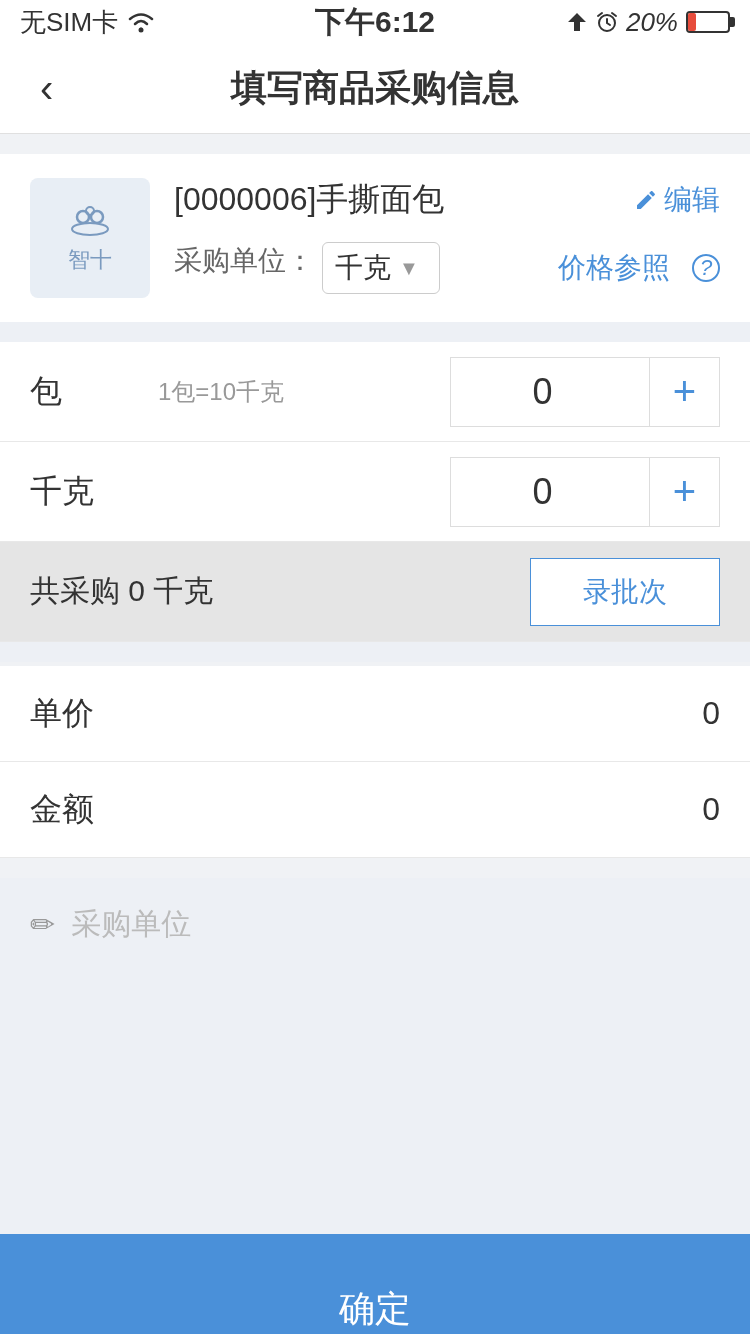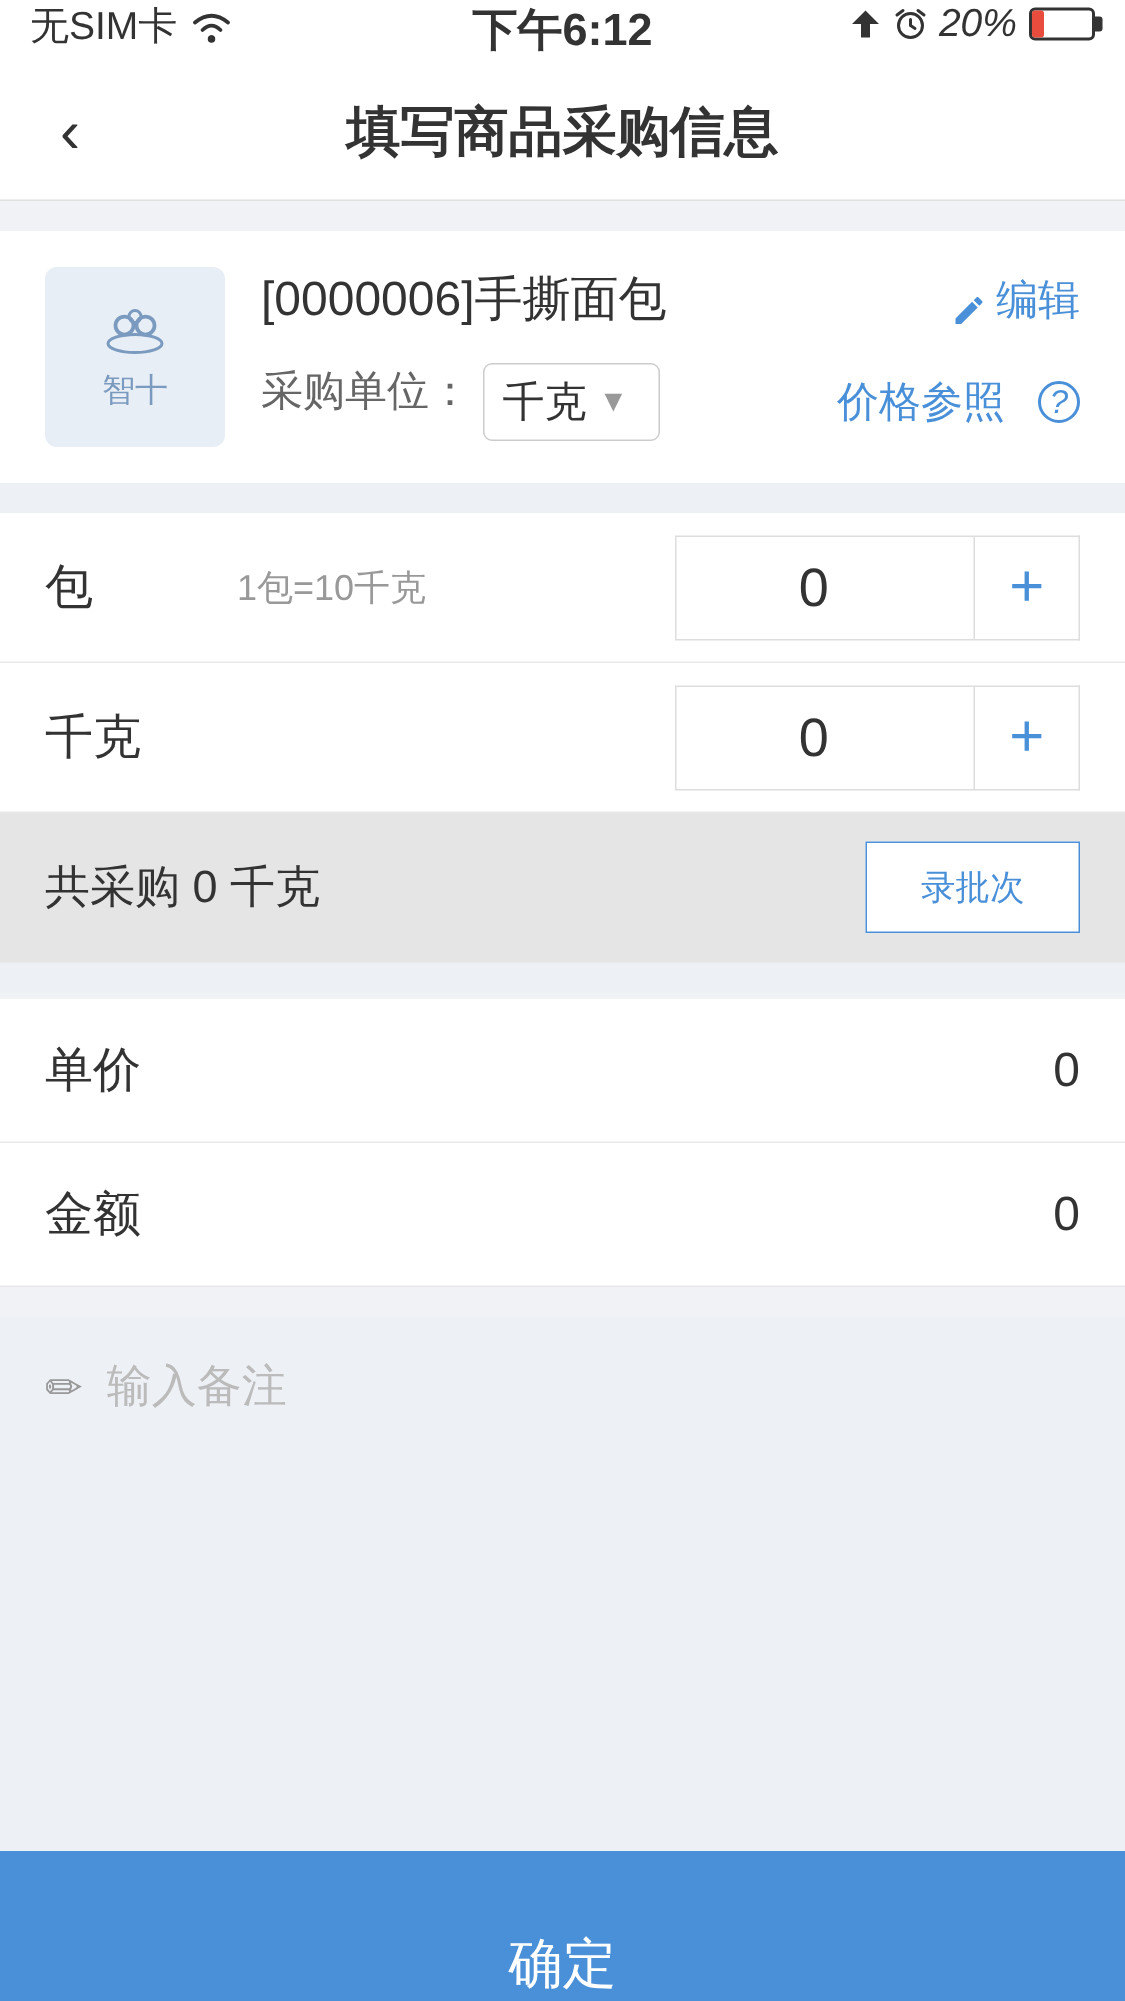--- a/index.html
+++ b/index.html
@@ -11,21 +11,21 @@
       background: #f0f2f5;
       font-size: 32px;
       color: #333;
     }
 
     
     .status-bar {
       height: 44px;
       background: #fff;
       display: flex;
-      align-items: flex-start;
+      align-items: center;
       justify-content: space-between;
       padding: 0 20px;
       font-size: 28px;
       font-weight: 500;
     }
     .status-left {
       display: flex;
       align-items: center;
       gap: 8px;
       font-size: 26px;
@@ -134,21 +134,21 @@
     }
     .product-name {
       font-size: 32px;
       color: #333;
       font-weight: 400;
     }
     .edit-btn {
       color: #4a90d9;
       font-size: 28px;
       display: flex;
-      align-items: flex-end;
+      align-items: center;
       gap: 6px;
       cursor: pointer;
     }
     .unit-row {
       display: flex;
       align-items: center;
       justify-content: space-between;
     }
     .unit-label {
       font-size: 28px;
@@ -242,22 +242,22 @@
       background: #e5e5e5;
       border-bottom: 1px solid #e8e8e8;
     }
     .summary-text {
       font-size: 30px;
       color: #333;
     }
     .batch-btn {
       border: 1.5px solid #4a90d9;
       color: #4a90d9;
-      font-size: 23px;
-      padding: 14px 36px;
+      font-size: 28px;
+      padding: 14px 52px;
       border-radius: 0;
       background: #fff;
       cursor: pointer;
     }
 
     
     .price-section {
       background: #fff;
       margin-top: 4px;
     }
@@ -432,20 +432,20 @@
     <span class="price-value">0</span>
   </div>
   <div class="price-row">
     <span class="price-label">金额</span>
     <span class="price-value">0</span>
   </div>
 </div>
 
 <div class="remark-section">
   <span class="remark-icon">✏</span>
-  <span class="remark-placeholder">输入备注</span>
+  <span class="remark-placeholder">采购单位</span>
 </div>
 
 <div class="content-area" style="height: 280px;"></div>
 
 <div class="bottom-btn">
   <span class="bottom-btn-text">确定</span>
 </div>
 
 </body></html>

